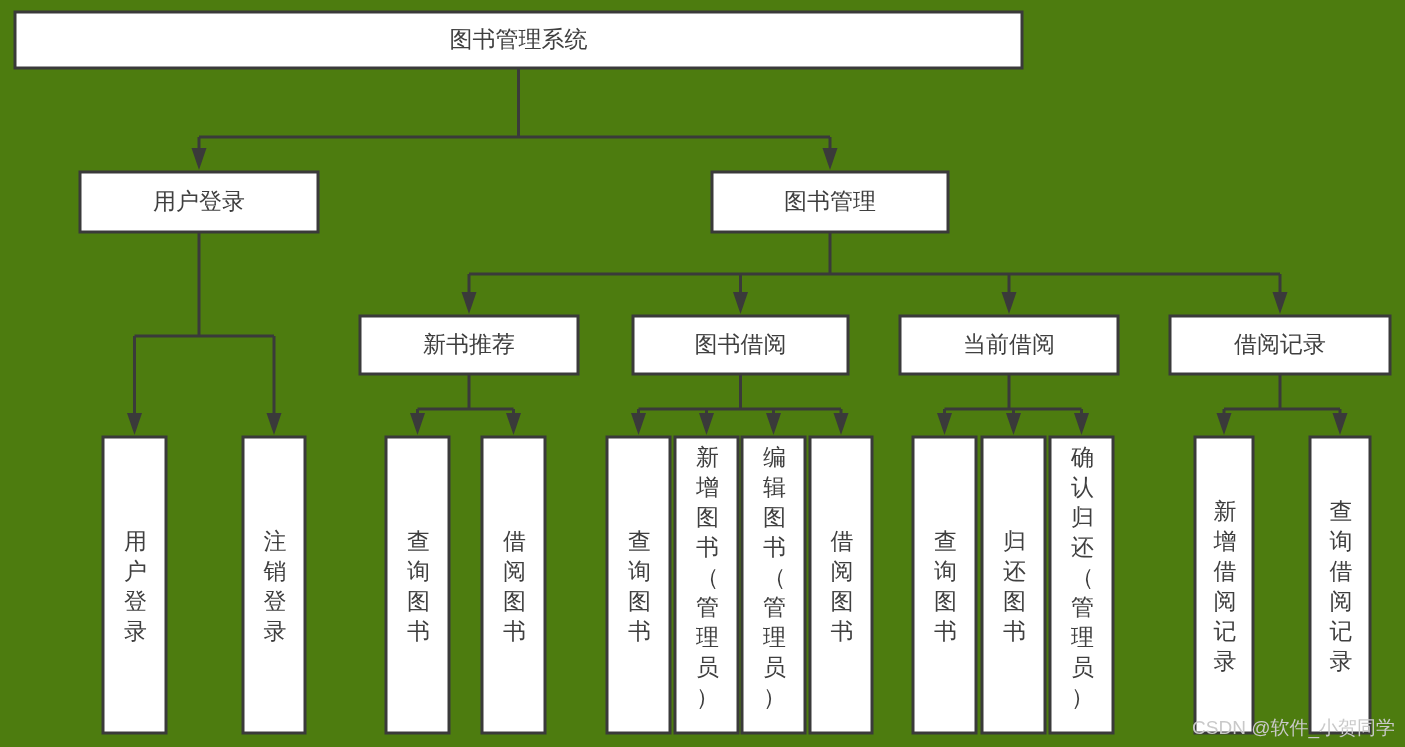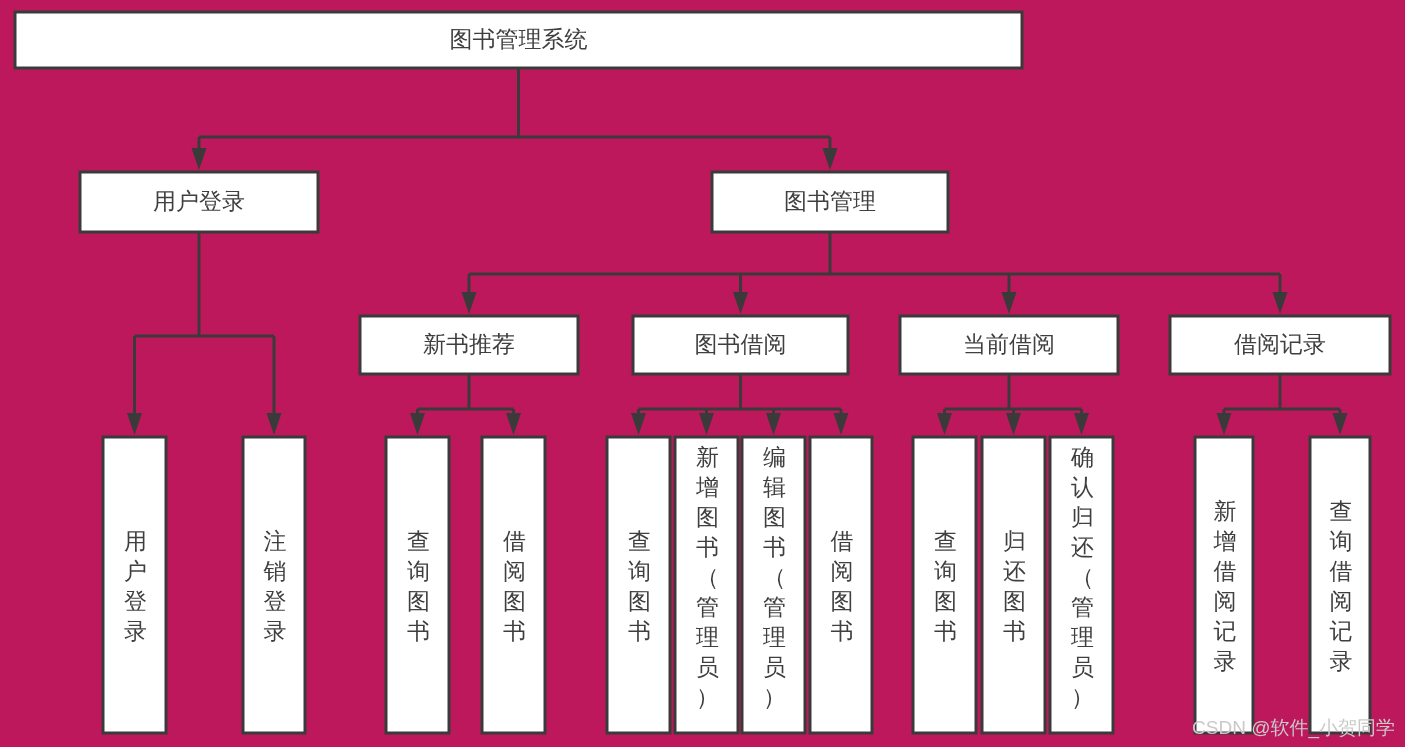--- a/index.html
+++ b/index.html
@@ -8,21 +8,21 @@
     padding: 0;
     background: #ffffff;
   }
   body {
     font-family: "Liberation Sans", "DejaVu Sans", sans-serif;
   }
   #diagram-root {
     position: relative;
     width: 1405px;
     height: 747px;
-    background: #be185d;
+    background: #4d7c0f;
     overflow: hidden;
   }
   svg.diagram-canvas {
     position: absolute;
     left: 0;
     top: 0;
     width: 1405px;
     height: 747px;
     display: block;
   }

